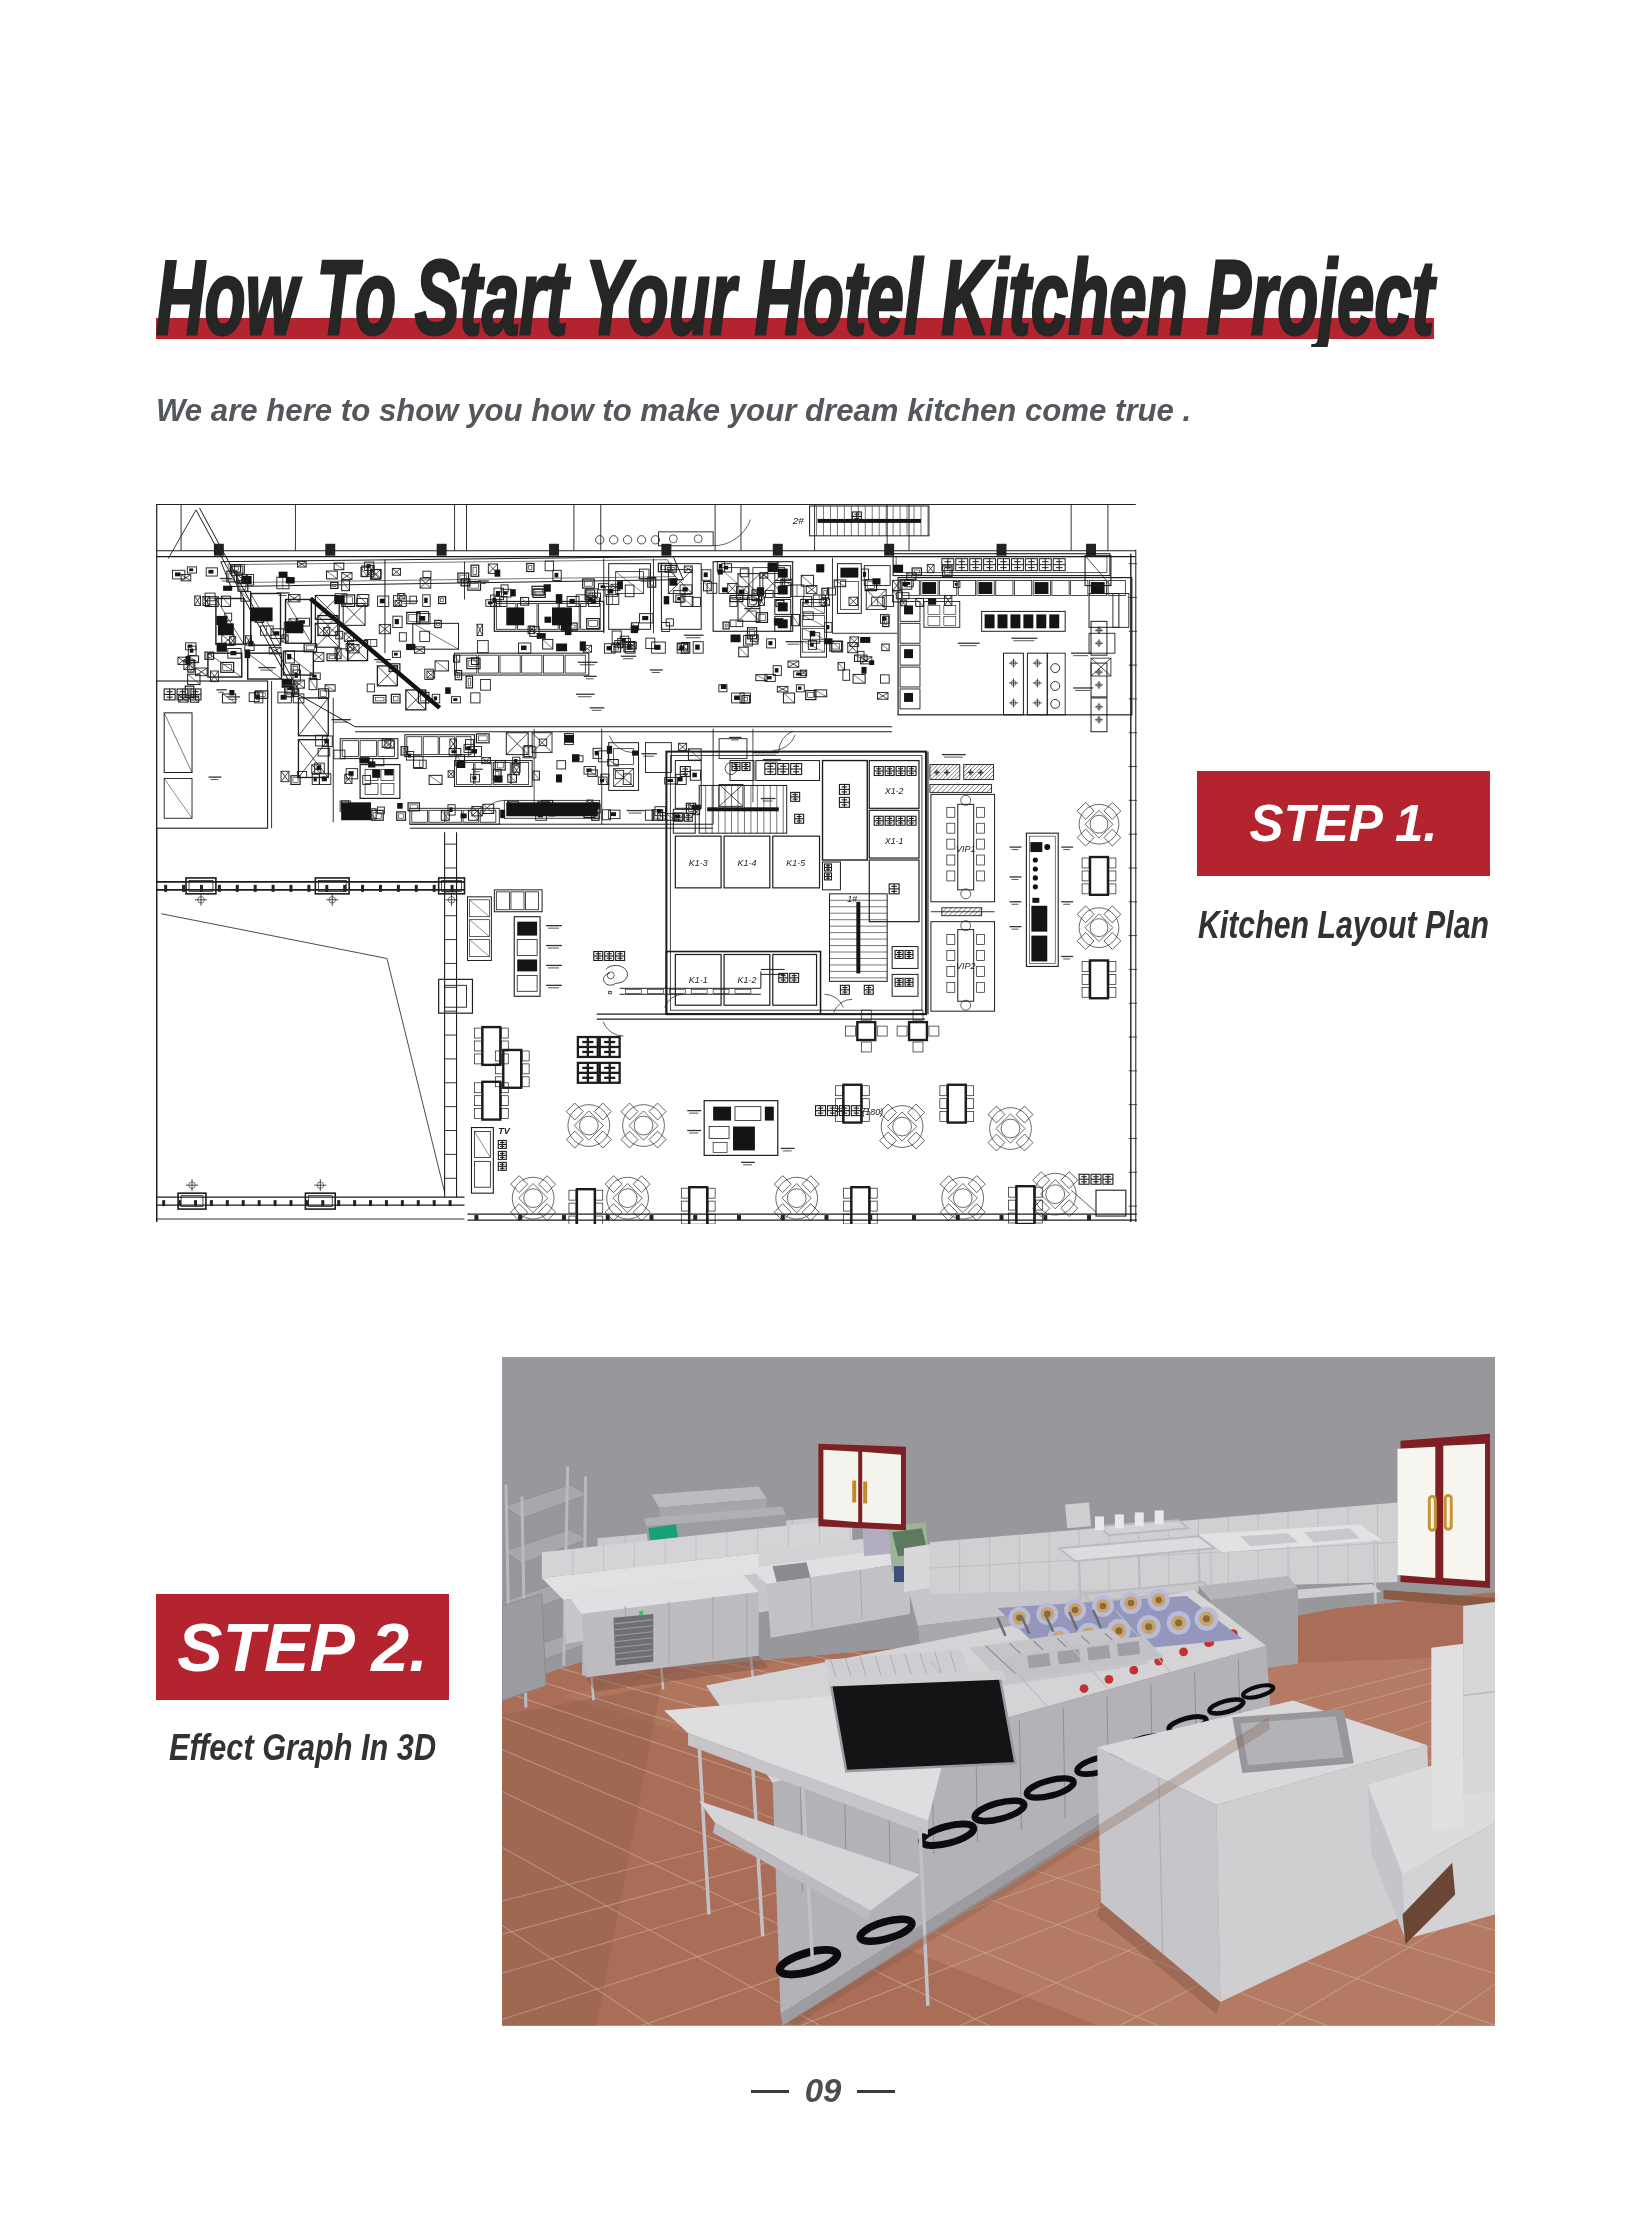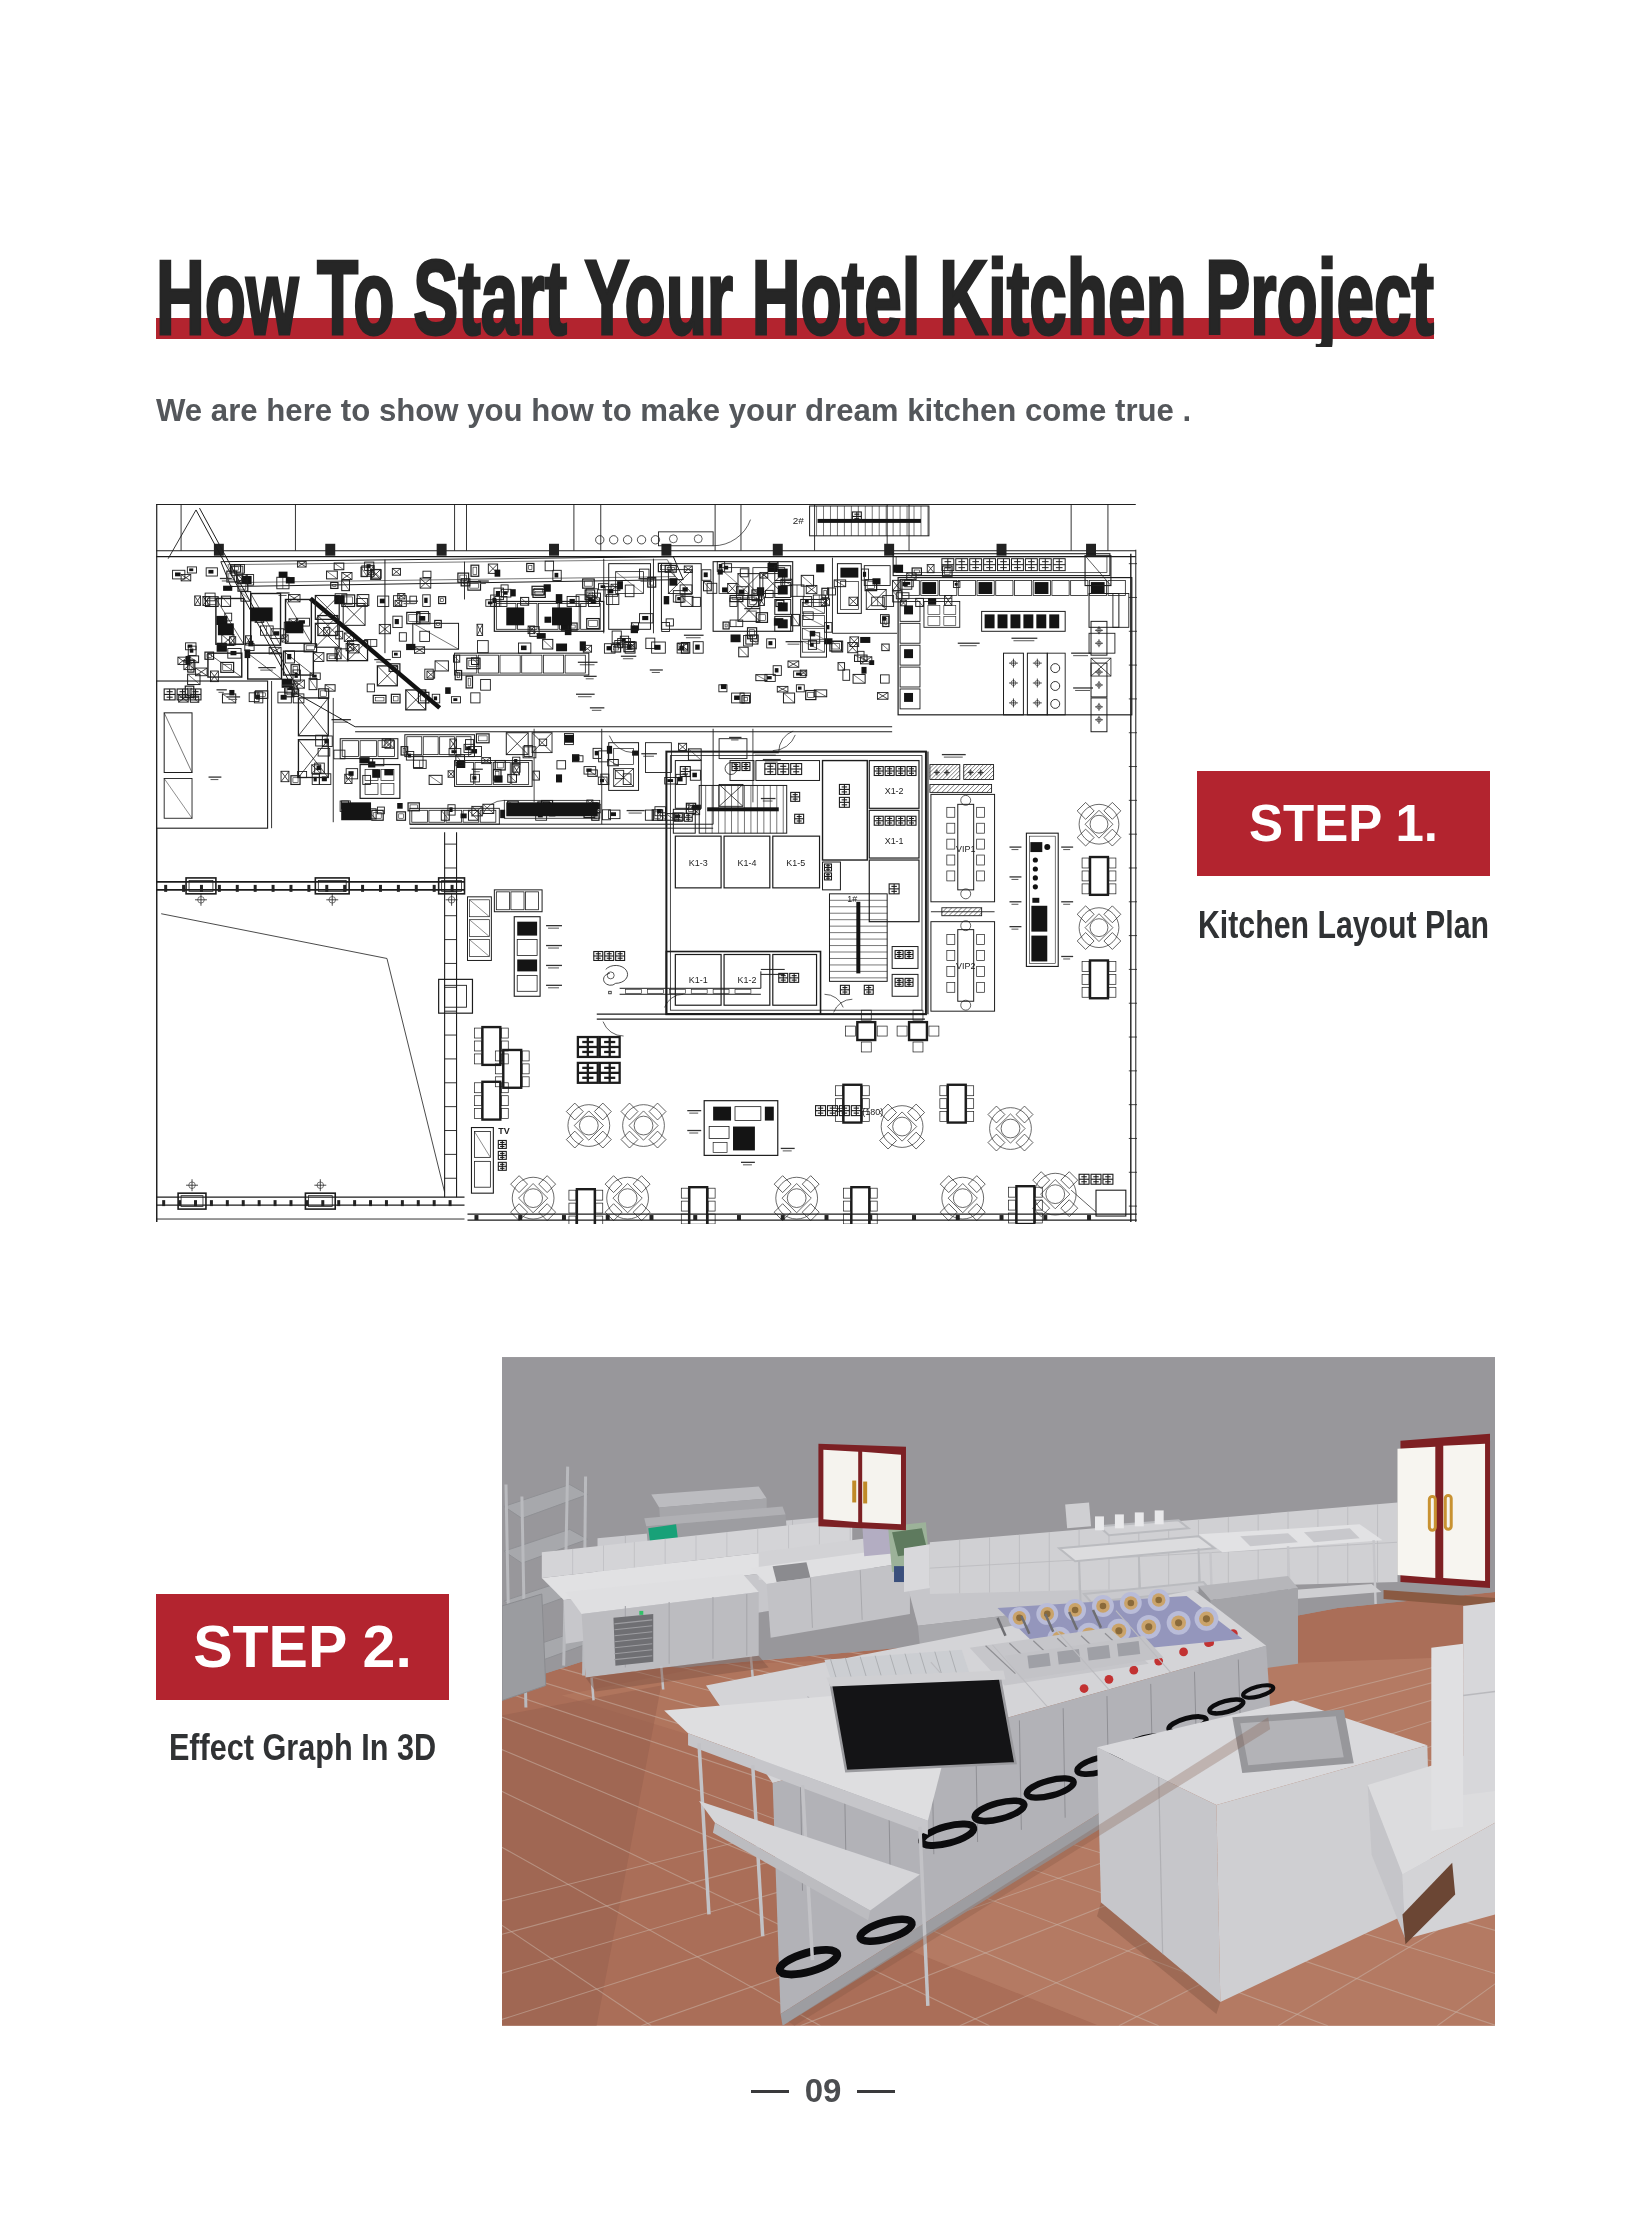--- a/index.html
+++ b/index.html
@@ -1,17 +1,17 @@
 <!DOCTYPE html>
 <html><head>
 <meta charset="utf-8">
 <style>
   html,body { margin:0; padding:0; background:#ffffff; }
   .page { position:relative; width:1646px; height:2233px; background:#ffffff;
-          font-family:"Liberation Sans", sans-serif; overflow:hidden; }
+          font-family:"Liberation Sans", sans-serif; overflow:hidden;font-style:italic; }
   .abs { position:absolute; }
 </style>
 </head>
 <body>
 <div class="page">
 
   <div class="abs" style="left:156px;top:318px;width:1278px;height:21px;background:#b3242f;"></div>
 
   <svg class="abs" style="left:154px;top:247px;" width="1286" height="100" viewBox="0 0 1292 100">
     <text x="2" y="87" font-family="Liberation Sans, sans-serif" font-size="107" font-weight="bold" fill="#262626" stroke="#262626" stroke-width="3" textLength="1284" lengthAdjust="spacingAndGlyphs">How To Start Your Hotel Kitchen Project</text>
@@ -2392,21 +2392,21 @@
   <div class="abs" style="left:1197px;top:771px;width:293px;height:105px;background:#b3242f;"></div>
 
   <div class="abs" style="left:1197px;top:771px;width:293px;height:105px;line-height:105px;text-align:center;color:#ffffff;font-size:51px;font-weight:bold;border-radius:17px;">STEP 1.</div>
 
   <svg class="abs" style="left:1197px;top:900px;" width="293" height="50" viewBox="0 0 294 50">
     <text x="147" y="38" text-anchor="middle" font-family="Liberation Sans, sans-serif" font-size="38" font-weight="bold" fill="#303234" textLength="292" lengthAdjust="spacingAndGlyphs">Kitchen Layout Plan</text>
   </svg>
 
   <div class="abs" style="left:156px;top:1594px;width:293px;height:106px;background:#b3242f;"></div>
 
-  <div class="abs" style="left:156px;top:1594px;width:293px;height:90px;line-height:106px;text-align:center;color:#ffffff;font-size:59px;font-weight:bold;">STEP 2.</div>
+  <div class="abs" style="left:156px;top:1594px;width:293px;height:90px;line-height:106px;text-align:center;color:#ffffff;font-size:68px;font-weight:bold;">STEP 2.</div>
 
   <svg class="abs" style="left:156px;top:1724px;" width="293" height="50" viewBox="0 0 294 50">
     <text x="147" y="36" text-anchor="middle" font-family="Liberation Sans, sans-serif" font-size="37" font-weight="bold" fill="#303234" textLength="268" lengthAdjust="spacingAndGlyphs">Effect Graph In 3D</text>
   </svg>
 
   <svg class="abs" style="left:502px;top:1357px;" width="993" height="669" viewBox="0 0 998 672">
 
 <rect x="0" y="0" width="998" height="420" fill="#98979b"></rect>
 
 <polygon points="0,332 80,306 180,312 400,292 650,288 840,252 998,236 998,672 0,672" fill="#aa6e58"></polygon>

